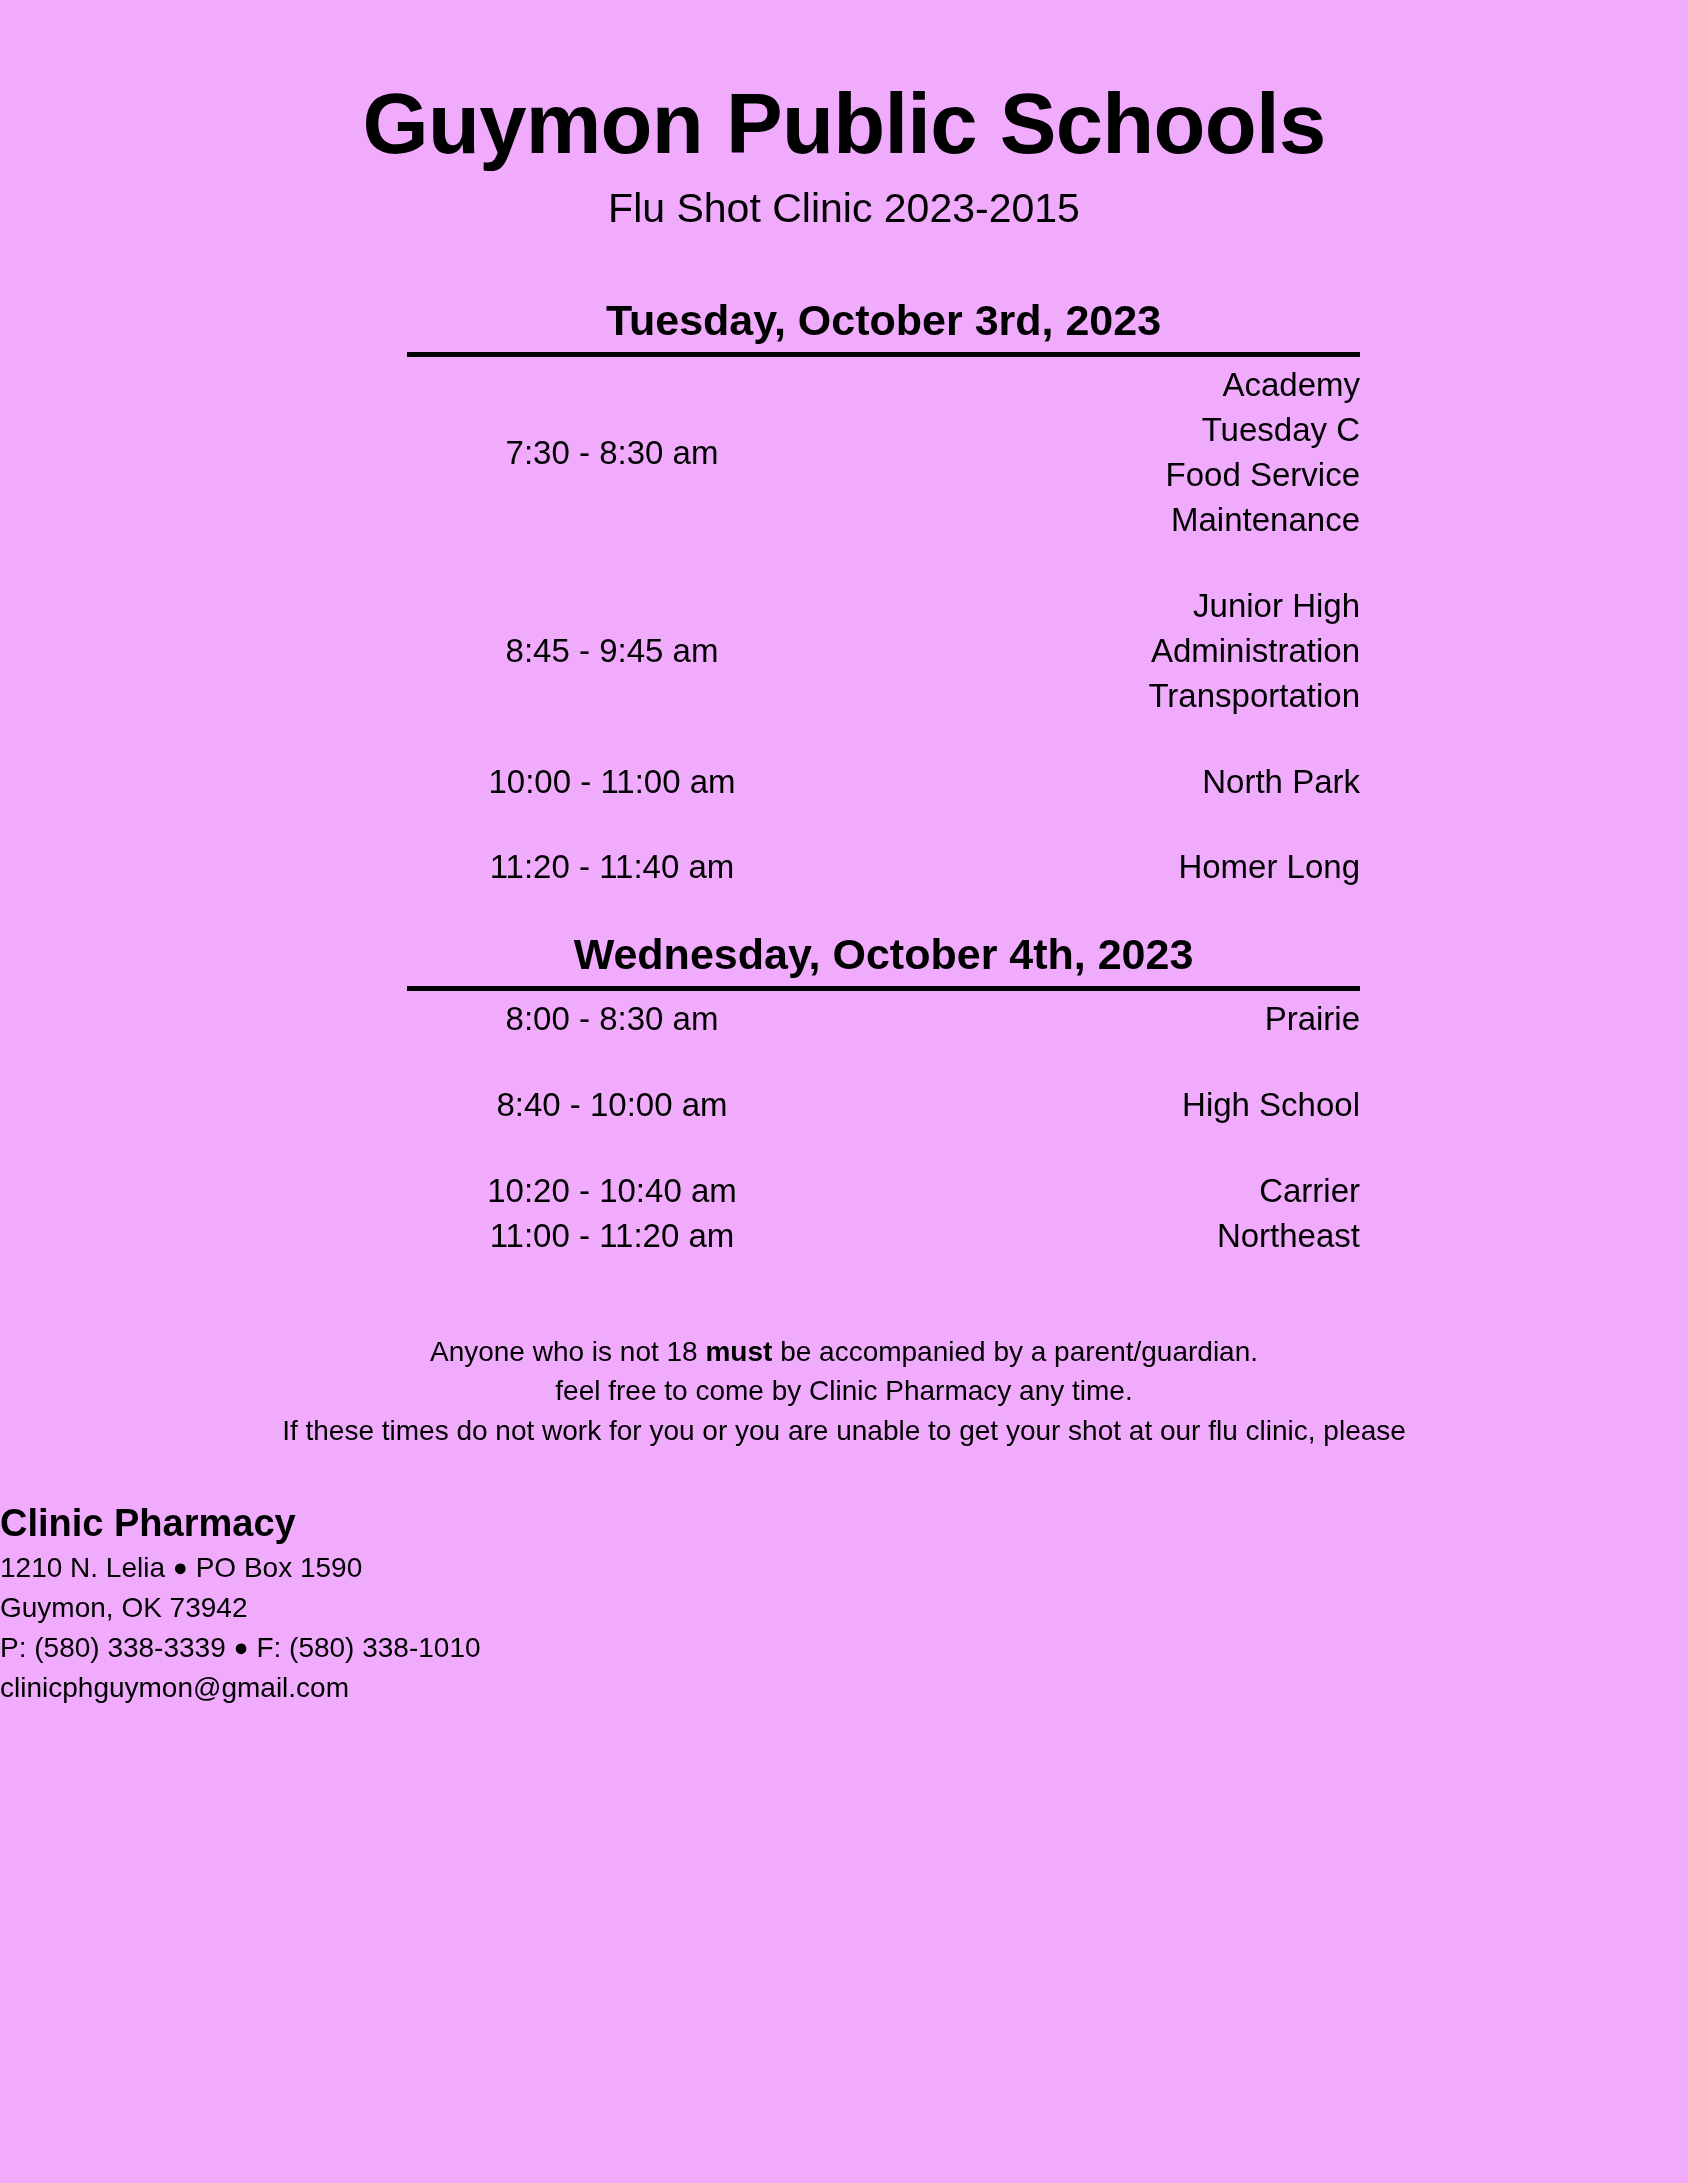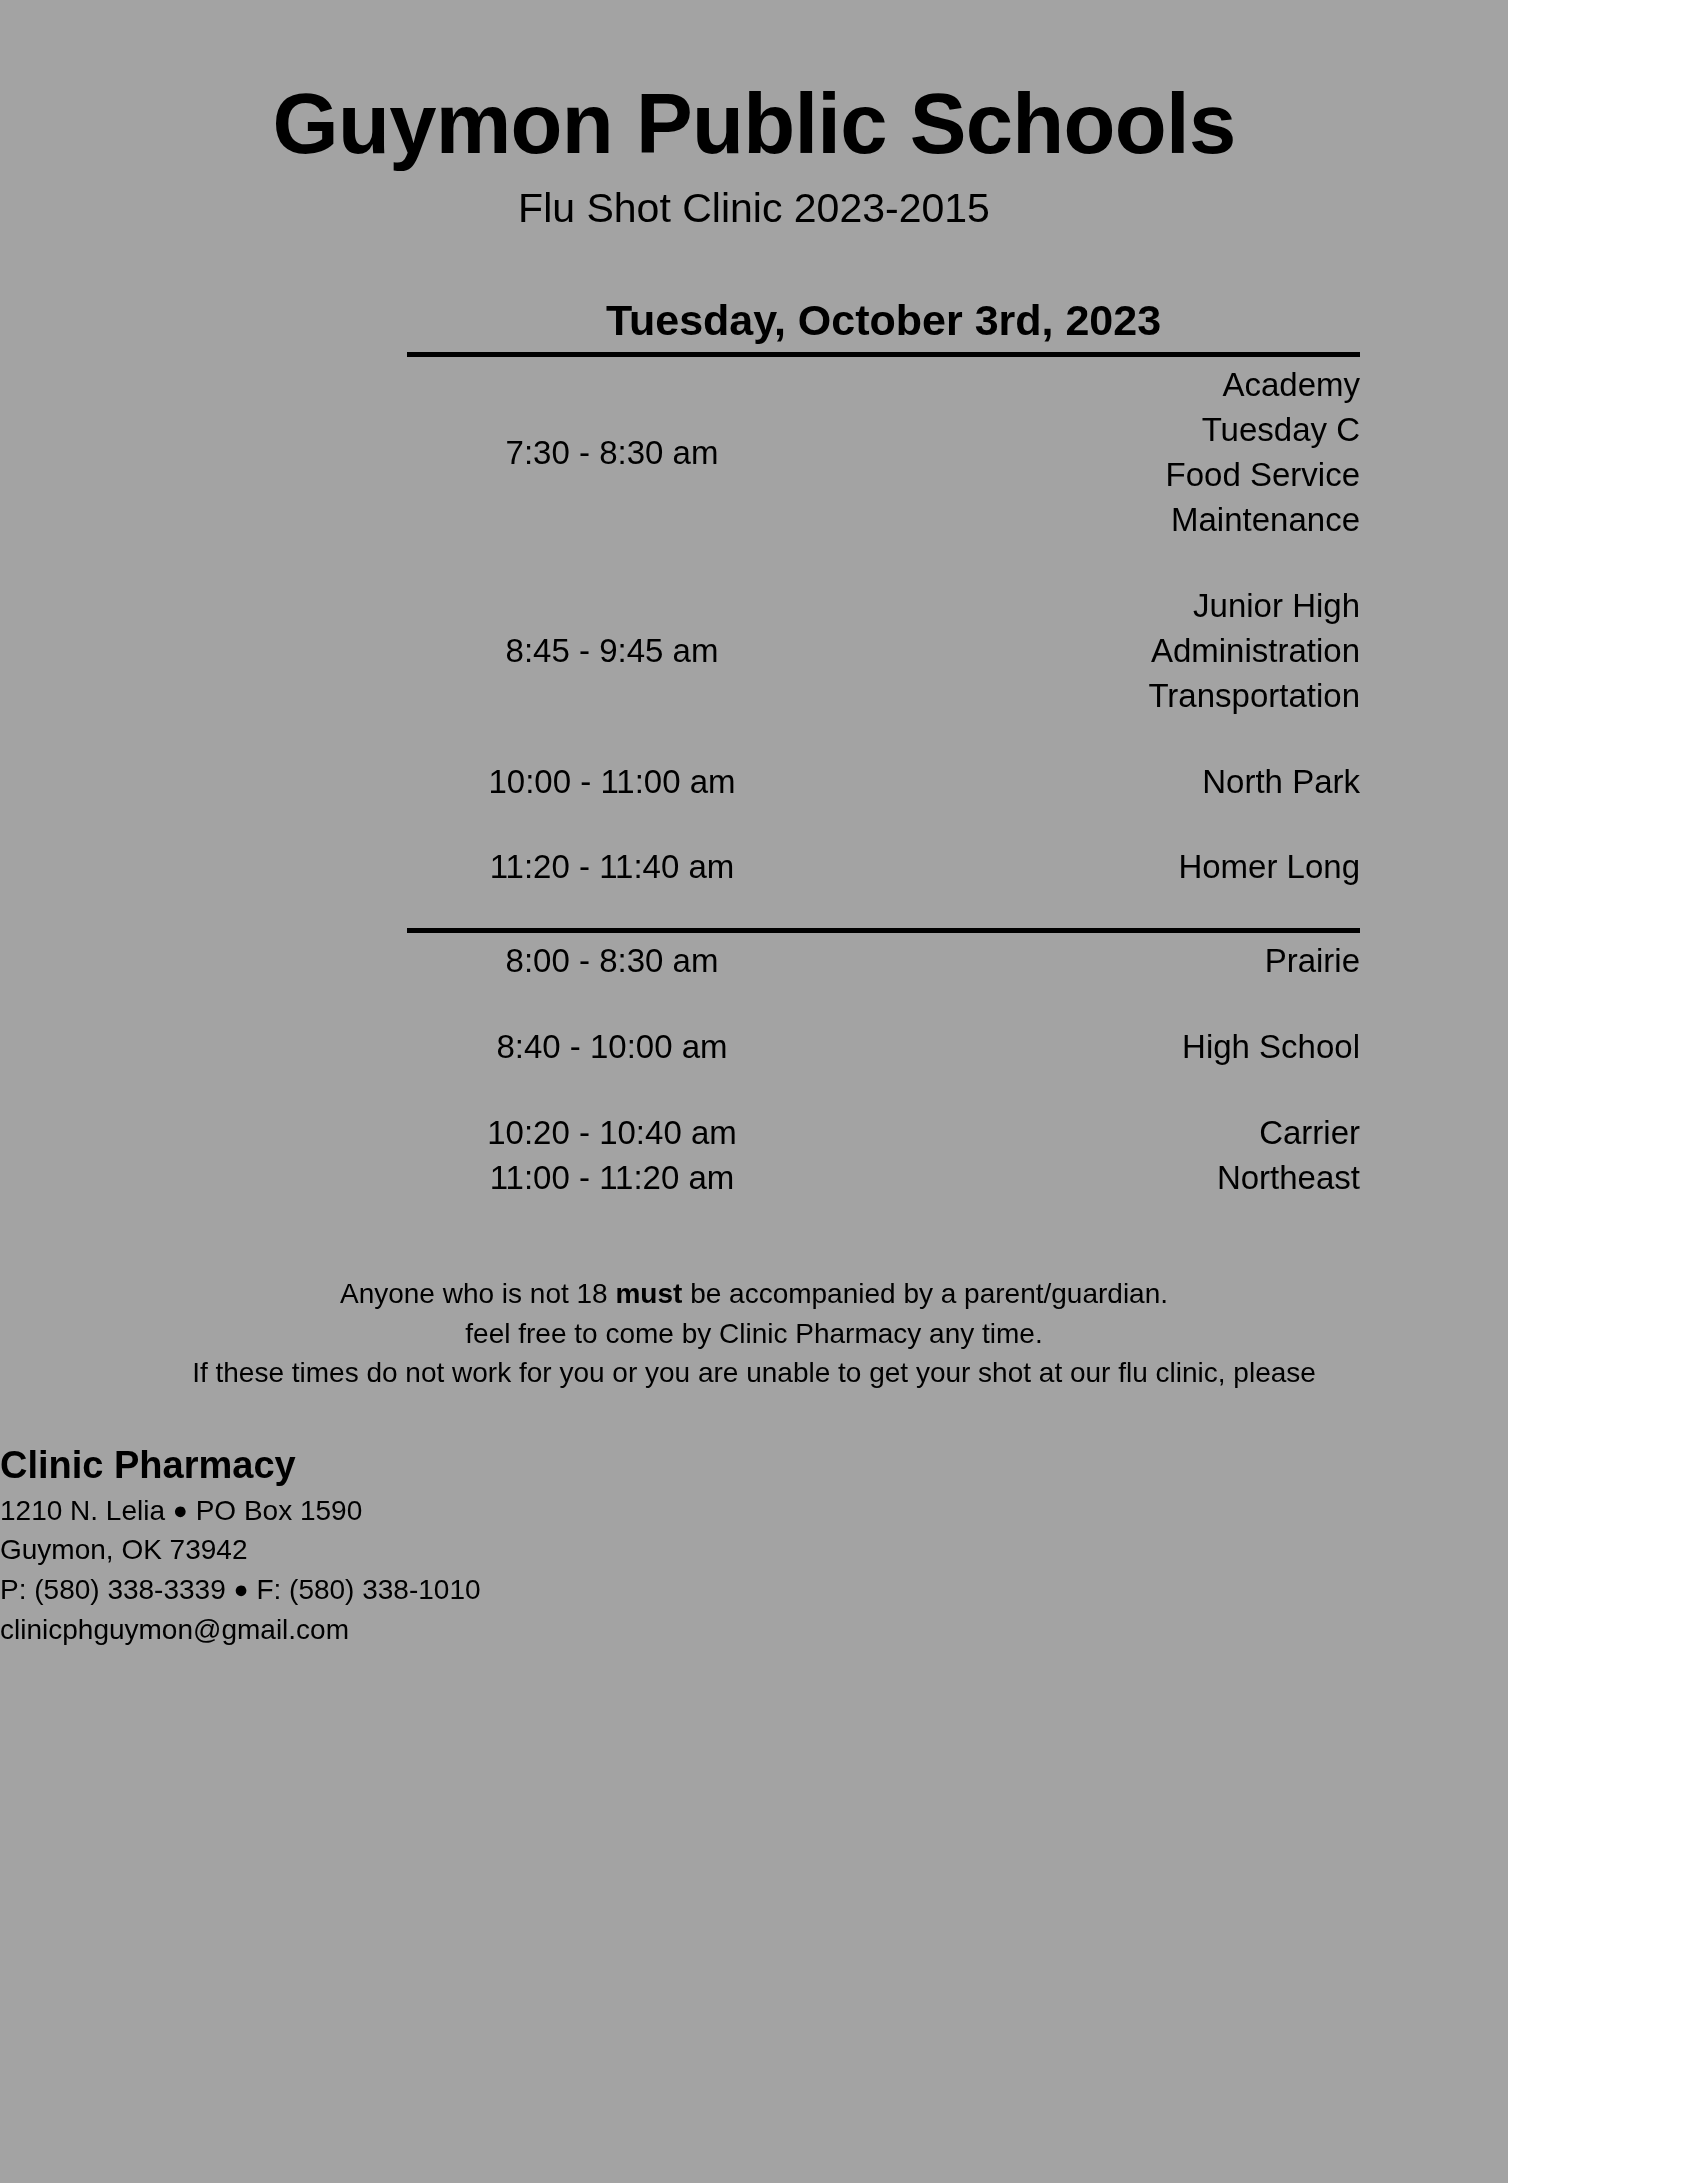--- a/index.html
+++ b/index.html
@@ -10,23 +10,23 @@
   body {
     width: 1688px;
     height: 2183px;
     font-family: "Liberation Sans", sans-serif;
     color: #000000;
     overflow: hidden;
   }
 
   .page {
     position: relative;
-    width: 1508px;
+    width: 1688px;
     height: 2183px;
-    background: #a3a3a3;
+    background: #f0abfc;
     box-sizing: border-box;
   }
 
   
   .header {
     padding-top: 79px;
     text-align: center;
   }
   .doc-title {
     font-size: 85px;
@@ -187,20 +187,21 @@
               <span class="loc-line">Homer Long</span>
             </td>
           </tr>
         </tbody>
       </table>
     </div>
 
     <div class="wed-spacer"></div>
 
     <div class="day-block">
+      <div class="day-heading">Wednesday, October 4th, 2023</div>
       <div class="day-rule"></div>
       <table class="rows">
         <tbody>
           <tr>
             <td class="col-time">8:00 - 8:30 am</td>
             <td class="col-loc">
               <span class="loc-line">Prairie</span>
             </td>
           </tr>
           <tr class="row-gap">

